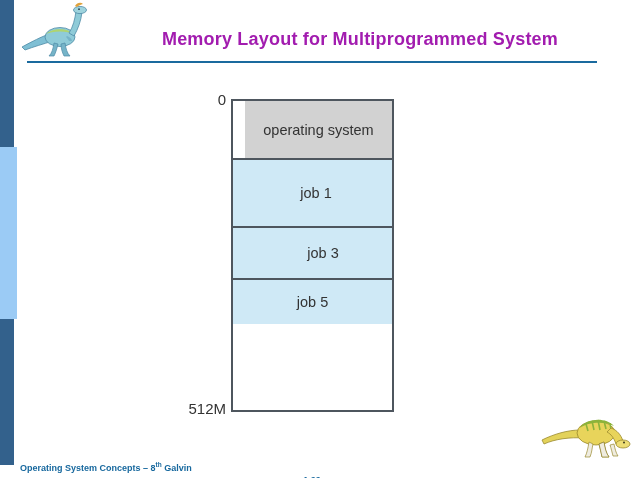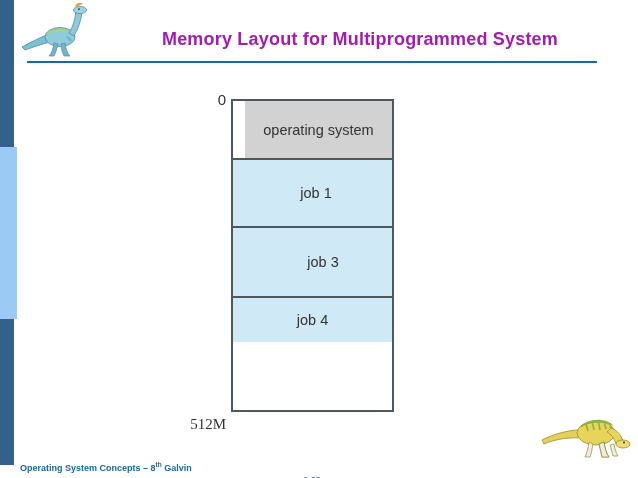--- a/index.html
+++ b/index.html
@@ -27,26 +27,26 @@
     box-sizing:border-box;border:2px solid #4E565E;display:flex;flex-direction:column;
   }
   .seg{
     box-sizing:border-box;display:flex;align-items:center;justify-content:center;
     font-size:14.5px;color:#333;background:#CFE9F6;
   }
   .seg + .seg{border-top:2px solid #4E565E;}
   .seg-os{height:57px;background:#D2D2D2;margin-left:12px;}
   .seg-j1{height:68px;padding-left:7px;}
   .seg-j2{height:70px;}
-  .seg-j3{height:70px;padding-left:21px;}
+  .seg-j3{height:52px;padding-left:21px;}
   .seg-j4{height:46px;}
 
   .addr{position:absolute;color:#333;font-size:15px;text-align:right;}
   .addr-top{left:198px;top:91px;width:28px;}
-  .addr-bottom{left:176px;top:416px;width:50px;font-family:Liberation Serif, serif;}
+  .addr-bottom{left:176px;top:400px;width:50px;}
 
   
   .footer-text{position:absolute;color:#17689E;font-size:9px;font-weight:bold;white-space:nowrap;}
   .footer-left{left:20px;top:461px;}
   .footer-left sup{font-size:6.5px;}
   .footer-page{left:292px;top:475px;width:40px;text-align:center;}
   .footer-right{right:8px;top:461px;text-align:right;}
 
   .dino-br{position:absolute;left:540px;top:406px;width:96px;height:54px;}
 </style>
@@ -84,21 +84,21 @@
   <div class="title">Memory Layout for Multiprogrammed System</div>
   <div class="title-rule"></div>
 
   <div class="addr addr-top">0</div>
   <div class="addr addr-bottom">512M</div>
 
   <div class="membox">
     <div class="seg seg-os">operating system</div>
     <div class="seg seg-j1">job 1</div>
     <div class="seg seg-j3">job 3</div>
-    <div class="seg seg-j4">job 4</div>
+    <div class="seg seg-j4">job 5</div>
   </div>
 
   <div class="dino-br">
     <svg viewBox="0 0 96 54" width="96" height="54">
 
       <path d="M2,34 C14,28 28,24 40,24 L44,32 C30,31 15,33 4,38 Z" fill="#E3D25A" stroke="#9A8A2E" stroke-width="0.8"></path>
 
       <ellipse cx="56" cy="27" rx="19" ry="12" fill="#E8D45B" stroke="#9A8A2E" stroke-width="0.8"></ellipse>
 
       <path d="M40,22 C46,12 66,11 74,20 C66,15 48,15.5 40,22 Z" fill="#8CB33A"></path>

